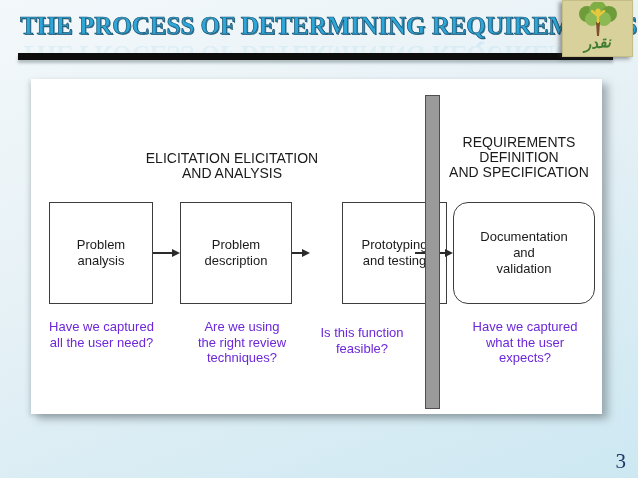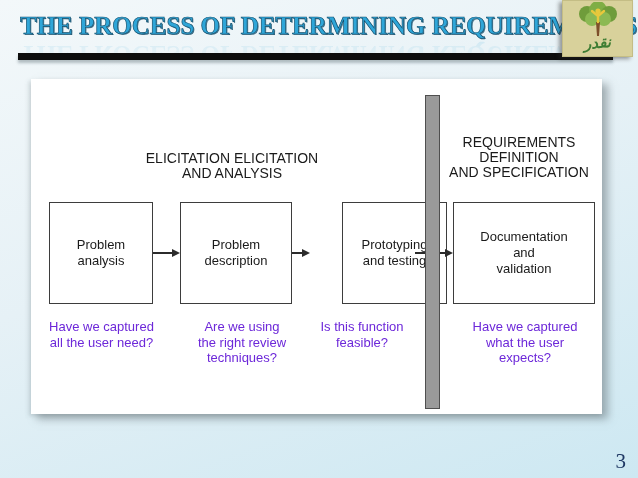--- a/index.html
+++ b/index.html
@@ -78,42 +78,42 @@
   .pbox {
     position: absolute; top: 123px; height: 102px;
     border: 1px solid #3d3d3d; background: #ffffff;
     display: flex; align-items: center; justify-content: center;
     text-align: center; font-size: 13px; line-height: 16px; color: #1a1a1a;
     white-space: pre-line; z-index: 2;
   }
   .pbox.b1 { left: 18px;  width: 104px; }
   .pbox.b2 { left: 149px; width: 112px; }
   .pbox.b3 { left: 279px; width: 105px; margin-left: 32px; }
-  .pbox.b4 { left: 422px; width: 142px; }
+  .pbox.b4 { left: 422px; width: 142px; border-radius: 15px; }
 
   .flow-arrow { position: absolute; top: 173px; height: 2px; background: #2b2b2b; z-index: 1; }
   .flow-arrow::after {
     content: ""; position: absolute; right: -7px; top: -3.5px;
     width: 0; height: 0;
     border-left: 8px solid #2b2b2b;
     border-top: 4.5px solid transparent;
     border-bottom: 4.5px solid transparent;
   }
   .flow-arrow.a1 { left: 122px; width: 20px; }
   .flow-arrow.a2 { left: 261px; width: 11px; }
   .flow-arrow.a3 { left: 384px; width: 31px; z-index: 2; }
 
   .question {
     position: absolute; top: 240px; text-align: center;
     font-size: 13px; line-height: 15.5px; color: #6d28d9;
     white-space: pre-line;
   }
   .question.q1 { left: 3px;   width: 135px; }
   .question.q2 { left: 151px; width: 120px; }
-  .question.q3 { left: 271px; width: 120px; }
+  .question.q3 { left: 271px; width: 120px; margin-top: 6px; }
   .question.q4 { left: 423px; width: 142px; }
 
   
   .page-number {
     position: absolute; right: 12px; bottom: 4px;
     font-family: "Liberation Serif", serif;
     font-size: 21px; color: #1f3864;
   }
 </style>
 </head>

